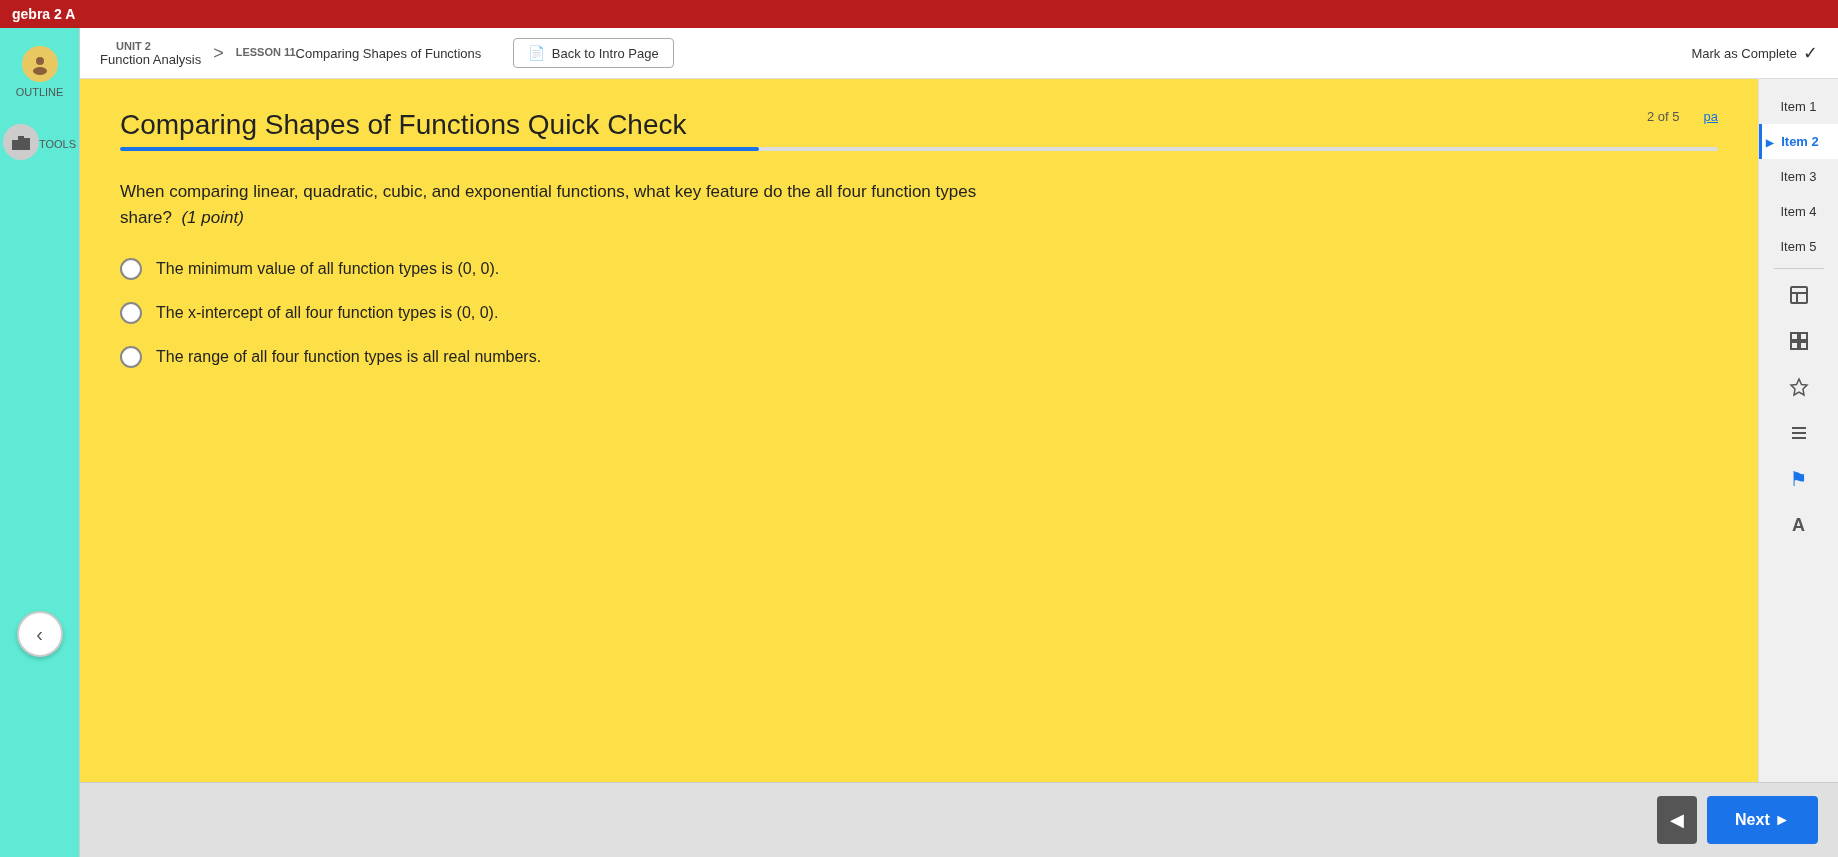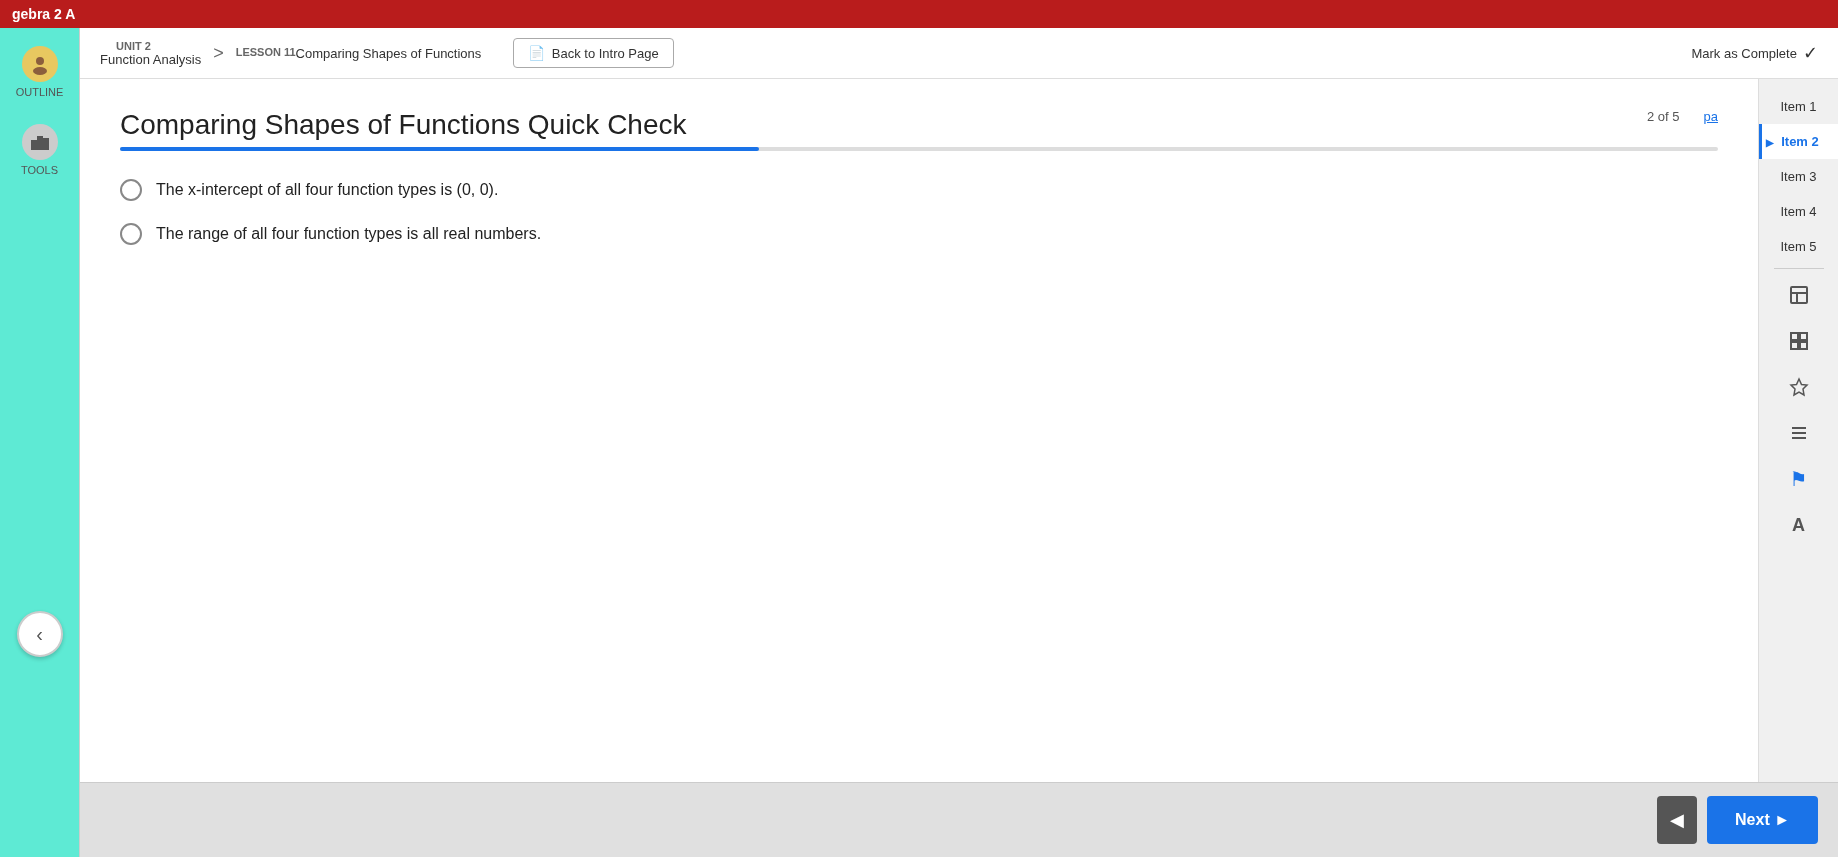--- a/index.html
+++ b/index.html
@@ -66,21 +66,21 @@
       color: #333;
     }
     .sidebar-outline-label {
       font-size: 11px;
       color: #555;
       margin-top: 4px;
     }
 
     .sidebar-tools-btn {
       display: flex;
-      flex-direction: column;
+      flex-direction: row;
       align-items: center;
       cursor: pointer;
       padding: 8px 4px;
     }
     .sidebar-tools-icon {
       width: 36px;
       height: 36px;
       border-radius: 50%;
       background: #ccc;
       display: flex;
@@ -190,21 +190,21 @@
 
     
     .quiz-content {
       flex: 1;
       display: flex;
       overflow: hidden;
     }
 
     .quiz-main {
       flex: 1;
-      background: #ffffff;
+      background: #fde047;
       padding: 30px 40px;
       overflow-y: auto;
     }
 
     .quiz-header {
       display: flex;
       align-items: flex-start;
       justify-content: space-between;
       margin-bottom: 6px;
     }
@@ -462,22 +462,30 @@
           <div class="page-indicator-wrap">
             <span class="page-text">2 of 5</span>
             <span class="page-link">pa</span>
           </div>
         </div>
 
         <div class="quiz-progress-bar">
           <div class="quiz-progress-fill"></div>
         </div>
 
+        <div class="quiz-question">
+          <span>When comparing linear, quadratic, cubic, and exponential functions, what key feature do the all four function types share?</span>
+          <em> &nbsp;<span>(1 point)</span></em>
+        </div>
 
         <div class="answer-options">
+          <div class="answer-option">
+            <div class="radio-circle"></div>
+            <span class="answer-text">The minimum value of all function types is (0, 0).</span>
+          </div>
           <div class="answer-option">
             <div class="radio-circle"></div>
             <span class="answer-text">The x-intercept of all four function types is (0, 0).</span>
           </div>
           <div class="answer-option">
             <div class="radio-circle"></div>
             <span class="answer-text">The range of all four function types is all real numbers.</span>
           </div>
         </div>
       </div>

